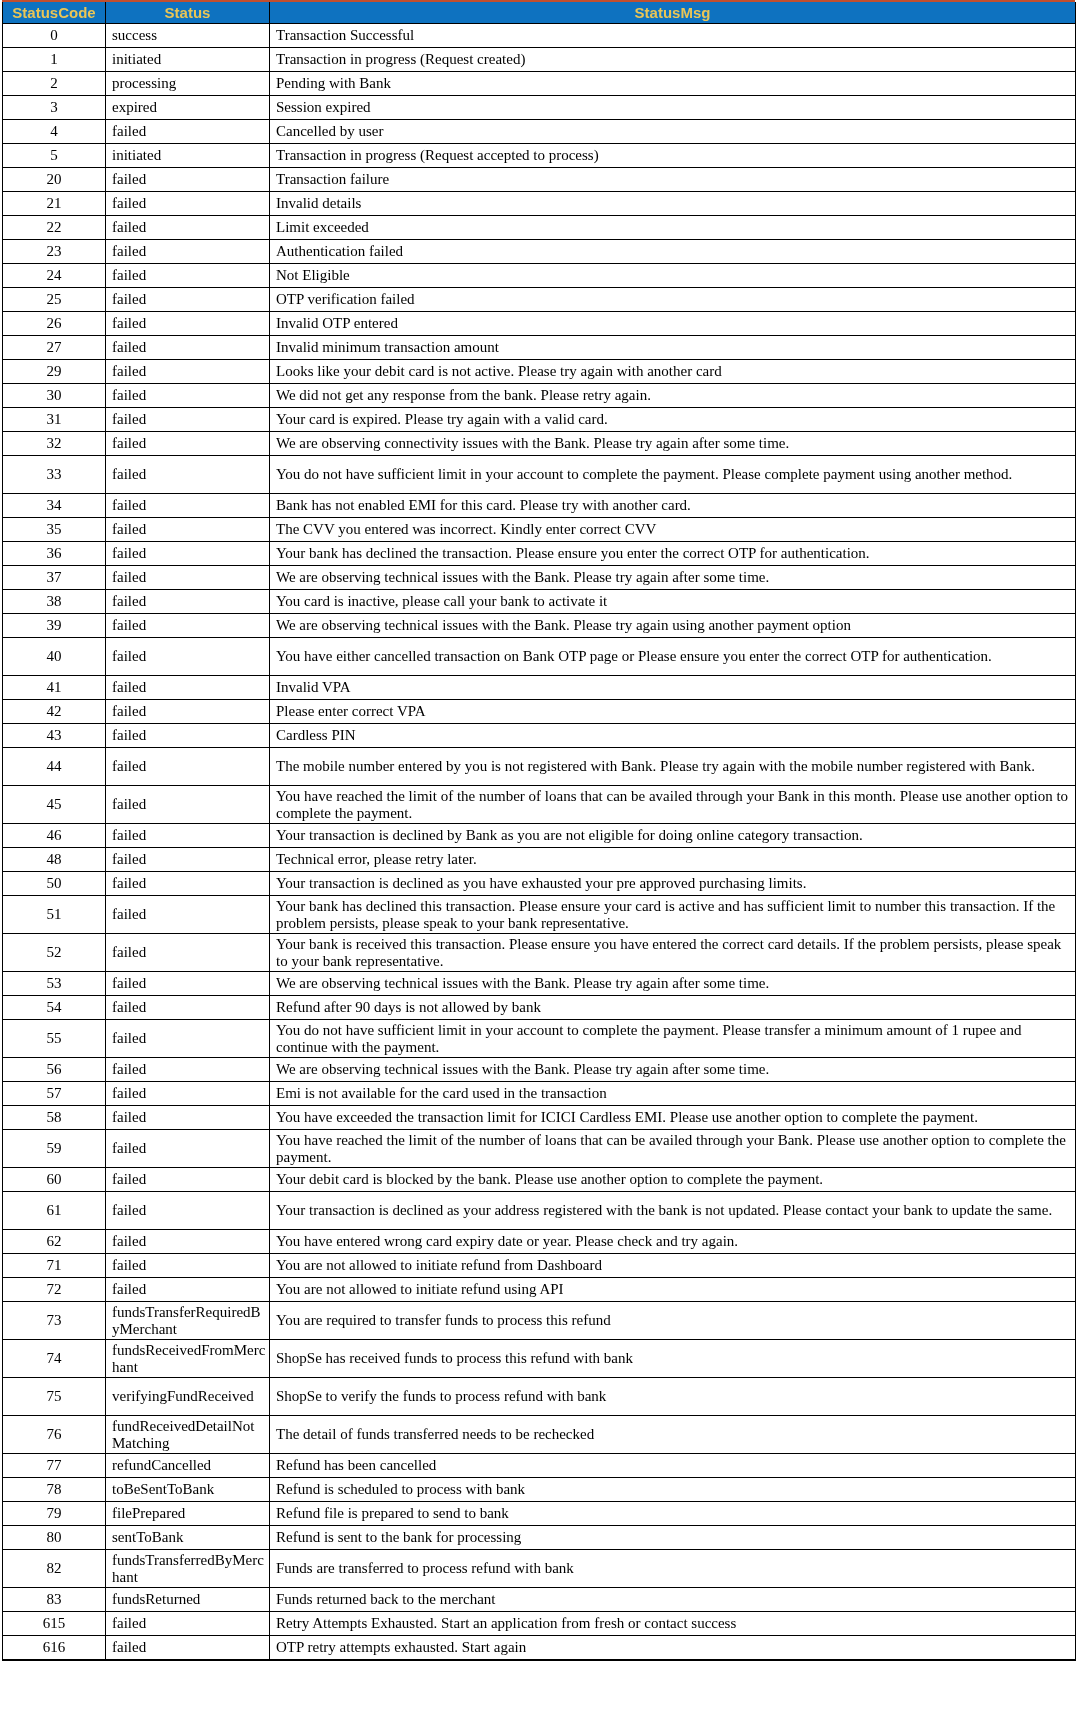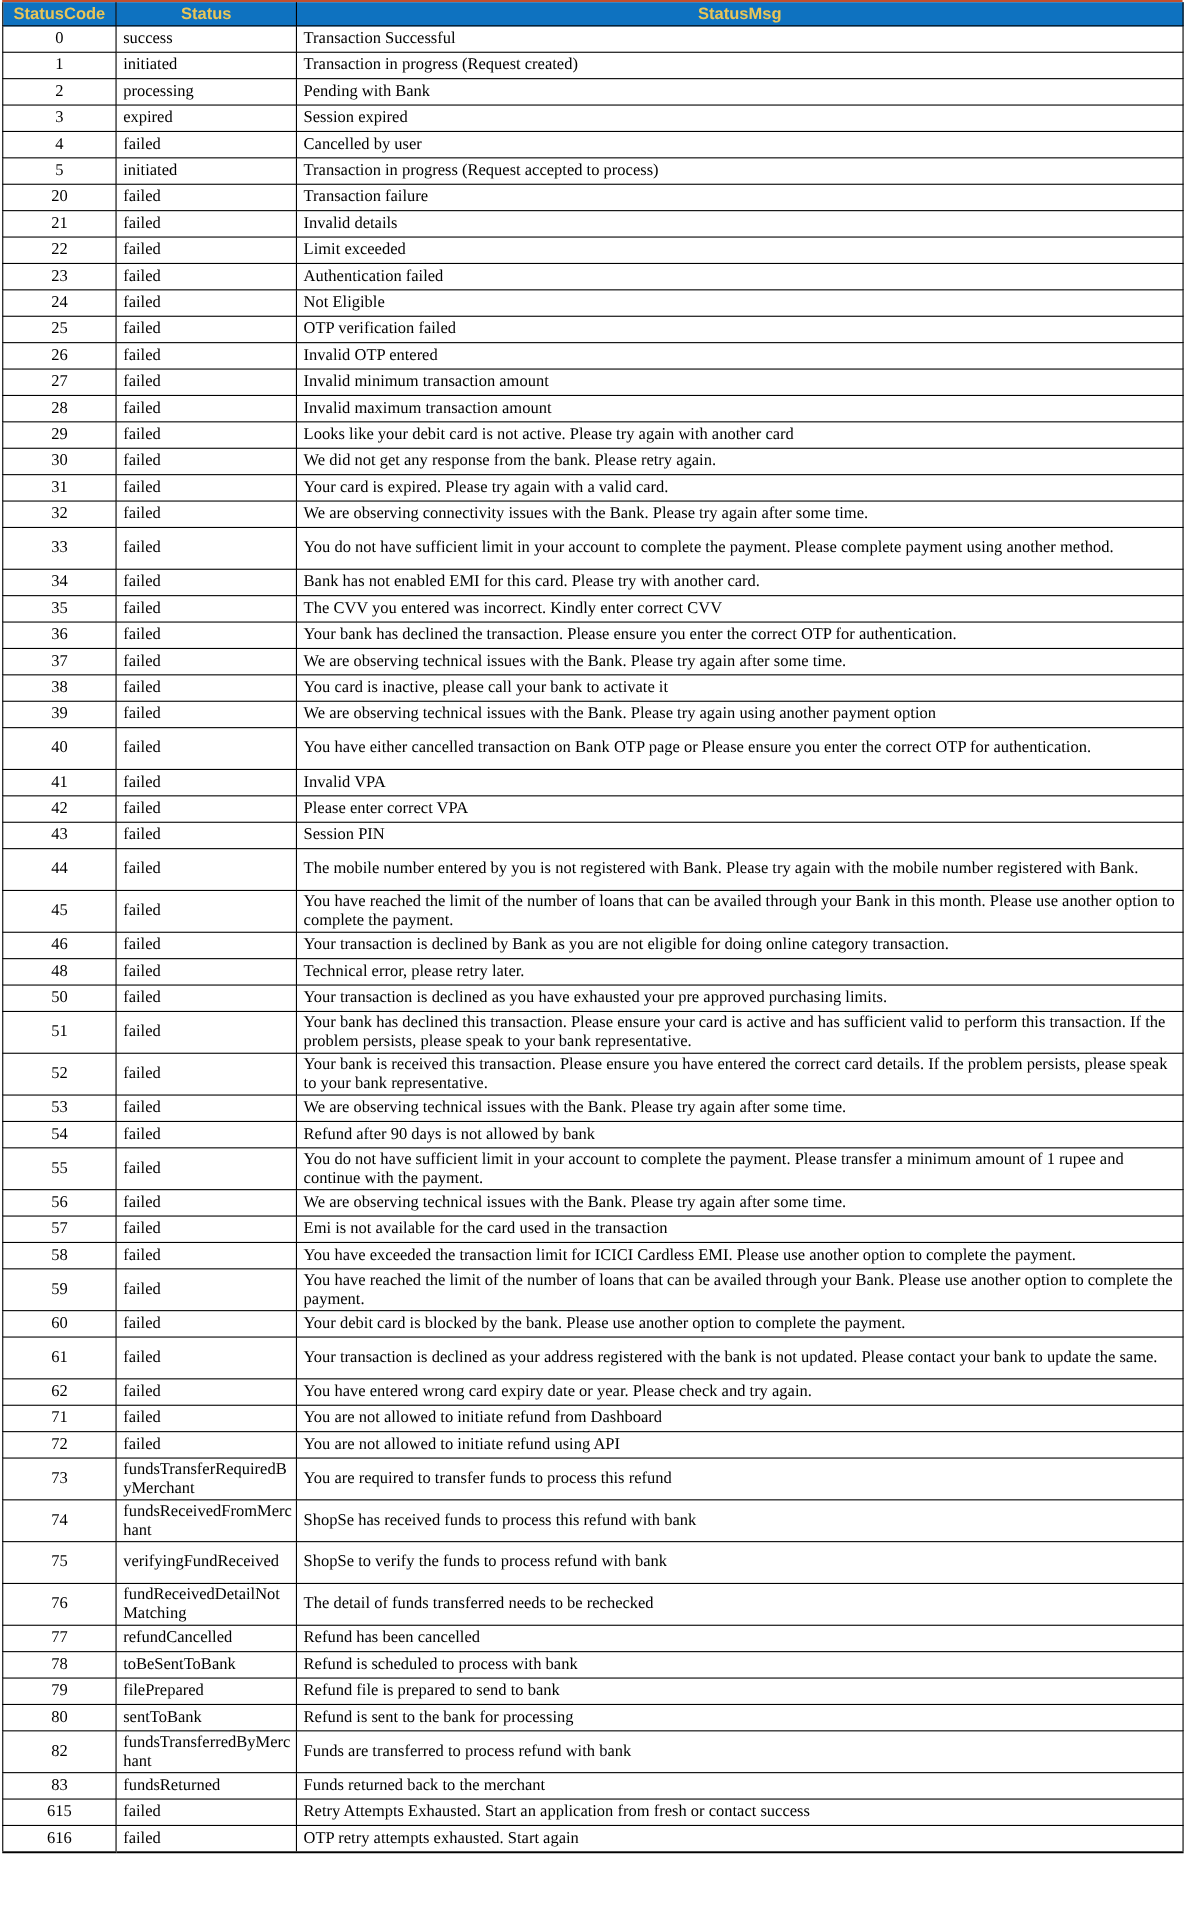--- a/index.html
+++ b/index.html
@@ -130,25 +130,20 @@
     <td class="code">26</td>
     <td class="status">failed</td>
     <td class="msg">Invalid OTP entered</td>
   </tr>
         <tr class="single">
     <td class="code">27</td>
     <td class="status">failed</td>
     <td class="msg">Invalid minimum transaction amount</td>
   </tr>
         <tr class="single">
-    <td class="code">28</td>
-    <td class="status">failed</td>
-    <td class="msg">Invalid maximum transaction amount</td>
-  </tr>
-        <tr class="single">
     <td class="code">29</td>
     <td class="status">failed</td>
     <td class="msg">Looks like your debit card is not active. Please try again with another card</td>
   </tr>
         <tr class="single">
     <td class="code">30</td>
     <td class="status">failed</td>
     <td class="msg">We did not get any response from the bank. Please retry again.</td>
   </tr>
         <tr class="single">
@@ -207,21 +202,21 @@
     <td class="msg">Invalid VPA</td>
   </tr>
         <tr class="single">
     <td class="code">42</td>
     <td class="status">failed</td>
     <td class="msg">Please enter correct VPA</td>
   </tr>
         <tr class="single">
     <td class="code">43</td>
     <td class="status">failed</td>
-    <td class="msg">Session PIN</td>
+    <td class="msg">Cardless PIN</td>
   </tr>
         <tr class="tall">
     <td class="code">44</td>
     <td class="status">failed</td>
     <td class="msg">The mobile number entered by you is not registered with Bank. Please try again with the mobile number registered with Bank.</td>
   </tr>
         <tr class="tall">
     <td class="code">45</td>
     <td class="status">failed</td>
     <td class="msg">You have reached the limit of the number of loans that can be availed through your Bank in this month. Please use another option to complete the payment.</td>
@@ -237,21 +232,21 @@
     <td class="msg">Technical error, please retry later.</td>
   </tr>
         <tr class="single">
     <td class="code">50</td>
     <td class="status">failed</td>
     <td class="msg">Your transaction is declined as you have exhausted your pre approved purchasing limits.</td>
   </tr>
         <tr class="tall">
     <td class="code">51</td>
     <td class="status">failed</td>
-    <td class="msg">Your bank has declined this transaction. Please ensure your card is active and has sufficient valid to perform this transaction. If the problem persists, please speak to your bank representative.</td>
+    <td class="msg">Your bank has declined this transaction. Please ensure your card is active and has sufficient limit to number this transaction. If the problem persists, please speak to your bank representative.</td>
   </tr>
         <tr class="tall">
     <td class="code">52</td>
     <td class="status">failed</td>
     <td class="msg">Your bank is received this transaction. Please ensure you have entered the correct card details. If the problem persists, please speak to your bank representative.</td>
   </tr>
         <tr class="single">
     <td class="code">53</td>
     <td class="status">failed</td>
     <td class="msg">We are observing technical issues with the Bank. Please try again after some time.</td>

